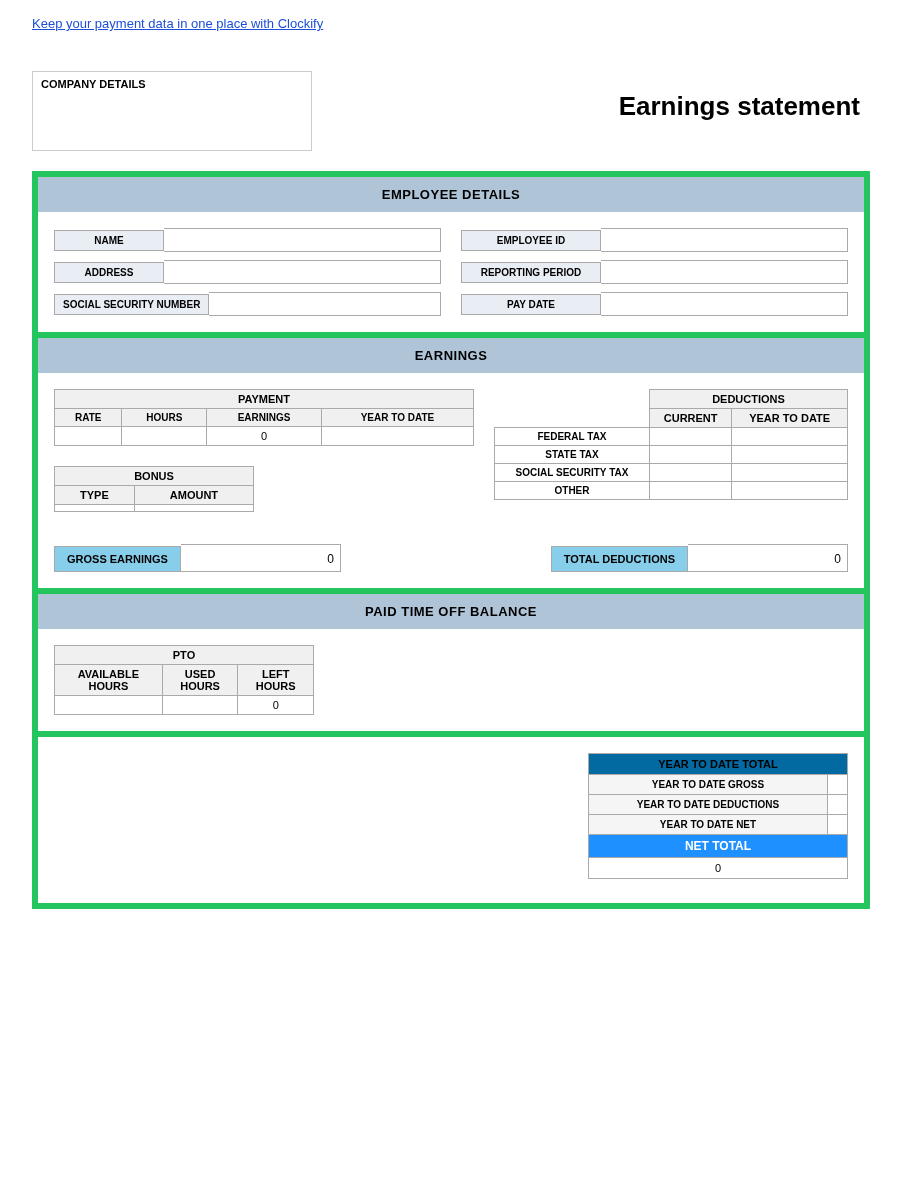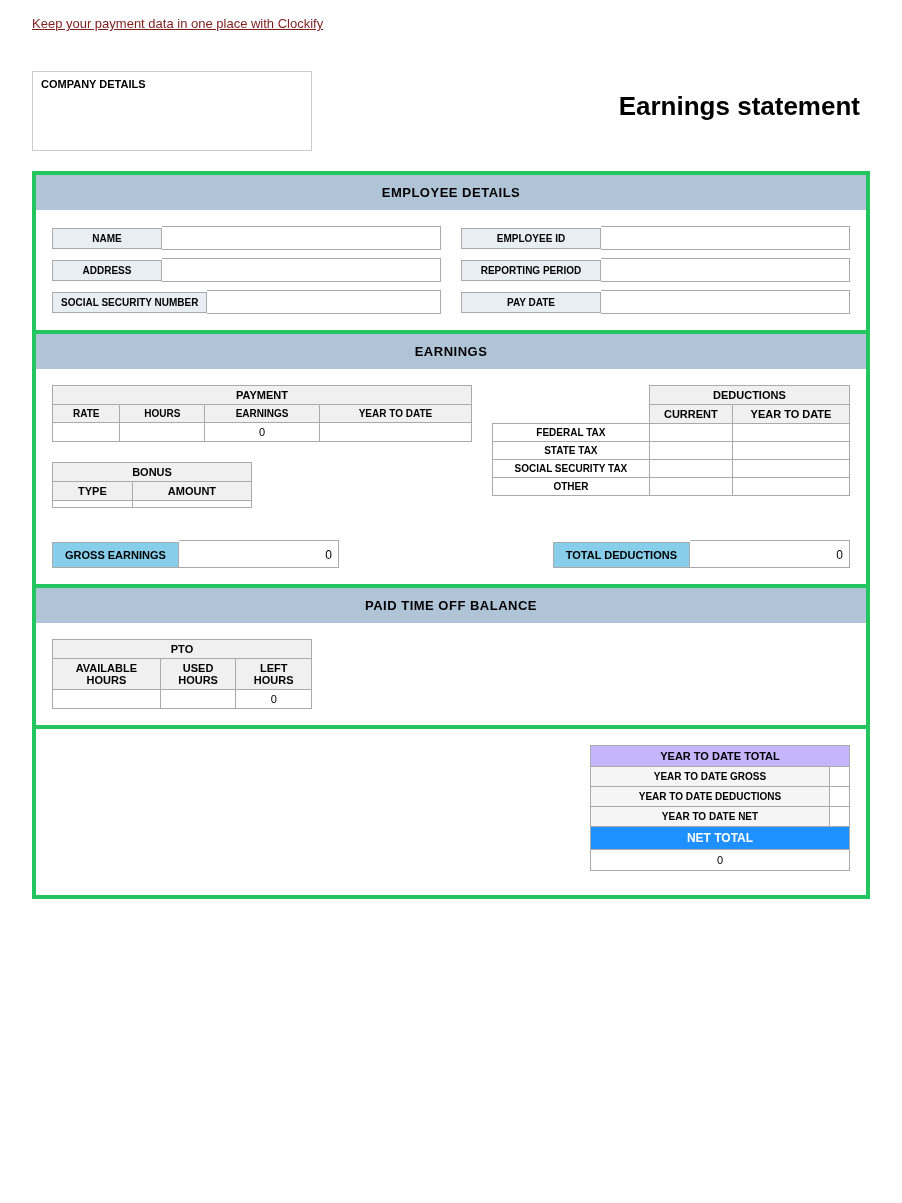--- a/index.html
+++ b/index.html
@@ -5,21 +5,21 @@
     * { box-sizing: border-box; margin: 0; padding: 0; }
     body {
       font-family: Arial, sans-serif;
       font-size: 12px;
       background: #fff;
       color: #000;
       width: 902px;
       min-height: 1203px;
       padding: 16px 32px;
     }
-    a { color: #7f1d1d; font-size: 13px; }
+    a { color: #1d4ed8; font-size: 13px; }
 
     .top-link { margin-bottom: 40px; display: block; }
 
     .header-row {
       display: flex;
       justify-content: space-between;
       align-items: flex-start;
       margin-bottom: 20px;
     }
     .company-box {
@@ -35,21 +35,21 @@
       font-size: 11px;
     }
     .earnings-title {
       font-size: 26px;
       font-weight: bold;
       padding-right: 10px;
       padding-top: 20px;
     }
 
     .section {
-      border: 4px solid #22c55e;
+      border: 6px solid #22c55e;
       margin-bottom: 0;
     }
     .section + .section {
       border-top: none;
     }
     .section-header {
       background: #b0c4d8;
       text-align: center;
       font-weight: bold;
       font-size: 13px;
@@ -249,21 +249,21 @@
       border-collapse: collapse;
       width: 100%;
       font-size: 11px;
     }
     .ytd-table th, .ytd-table td {
       border: 1px solid #aaa;
       padding: 4px 6px;
       text-align: center;
     }
     .ytd-header {
-      background: #c4b5fd;
+      background: #0369a1;
       font-weight: bold;
       text-align: center;
       font-size: 11px;
     }
     .ytd-row-label {
       font-weight: bold;
       font-size: 10px;
       background: #f5f5f5;
       text-align: center;
     }

